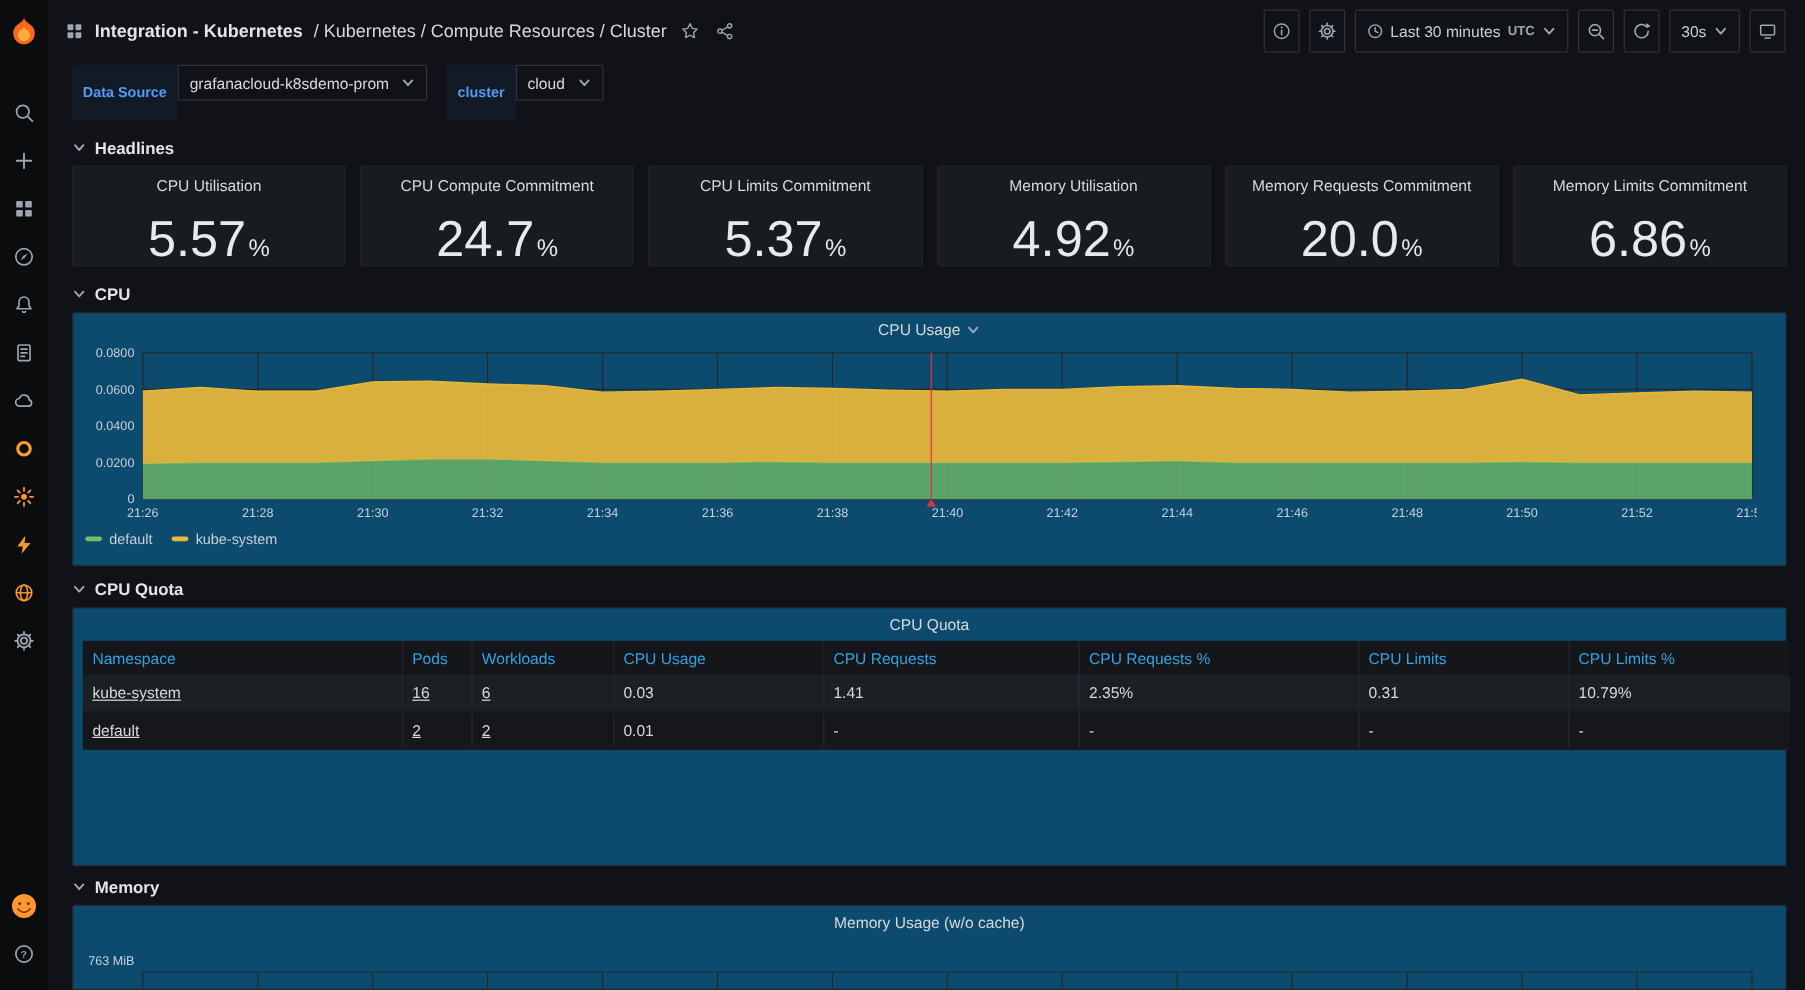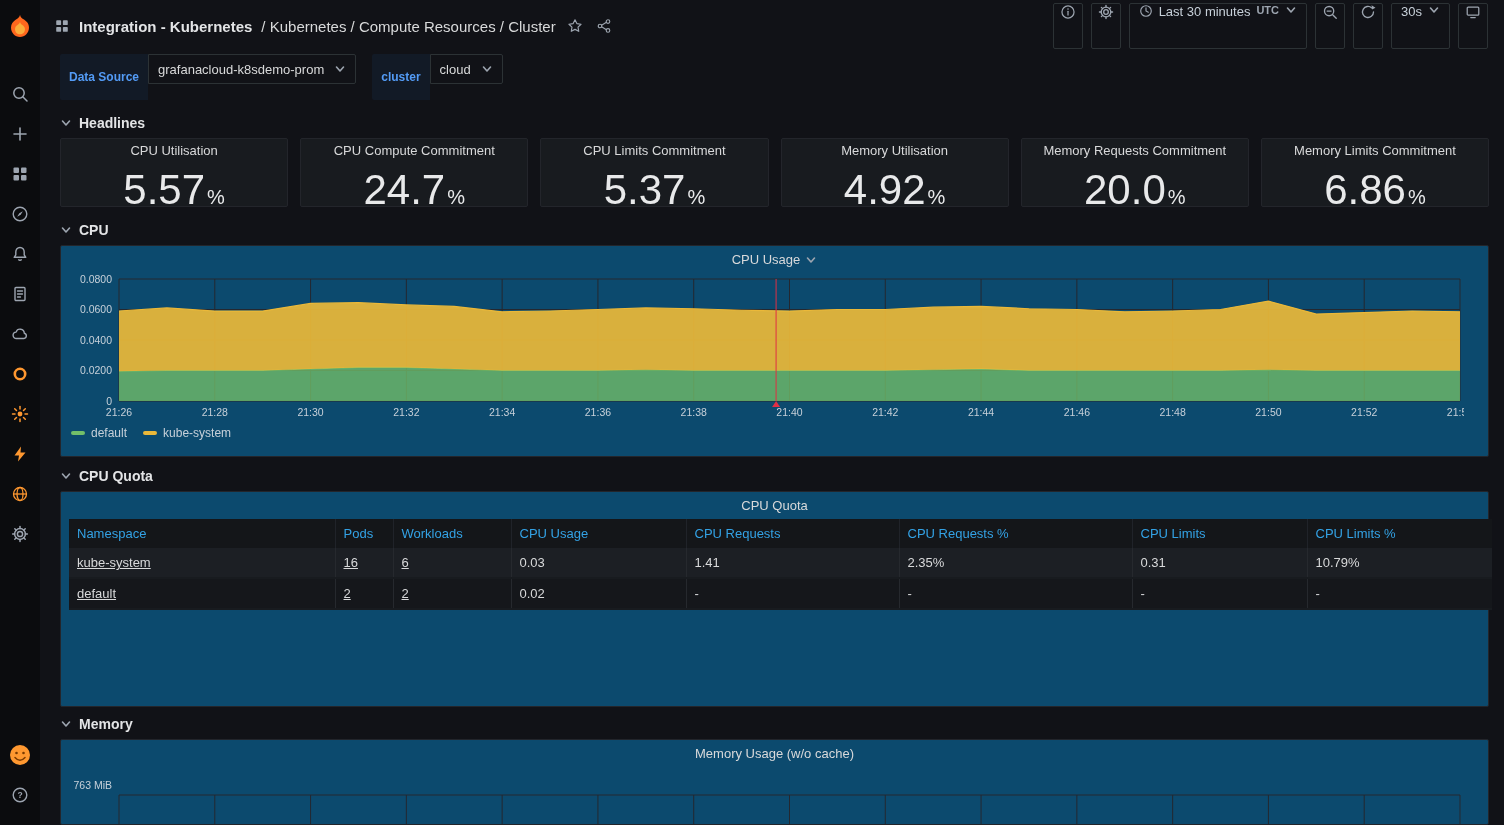--- a/index.html
+++ b/index.html
@@ -35,21 +35,21 @@
   
   .main { flex: 1; display: flex; flex-direction: column; height: 825px; overflow: hidden; }
 
   .topnav { height: 52px; display: flex; align-items: center; padding: 0 16px 0 14px; flex-shrink:0; }
   .nav-left { display: flex; align-items: center; gap: 9px; }
   .crumb-strong { font-size: 15px; font-weight: 600; color:#e3e4e6; white-space: nowrap; }
   .crumb { font-size: 15px; color: #d8d9da; white-space: nowrap; }
   .flat-btn { background:none; border:none; color:#c7d0d9; cursor:pointer; padding:2px; display:flex; align-items:center; }
   .nav-right { margin-left: auto; display: flex; align-items: center; gap: 8px; }
   .nav-btn {
-    display: flex; align-items: flex-start; gap: 6px; height: 46px; padding: 0 9px;
+    display: flex; align-items: center; gap: 6px; height: 36px; padding: 0 9px;
     background: transparent; border: 1px solid #2c3235; border-radius: 2px;
     color: #c7d0d9; font-size: 13px; font-family: inherit; cursor: pointer; white-space: nowrap;
   }
   .nav-btn.sq { width: 30px; padding: 0; justify-content: center; }
   .utc-badge { font-size: 11px; font-weight: 700; color: #9da5b0; }
 
   
   .submenu { display: flex; align-items: center; gap: 16px; padding: 2px 20px 8px; flex-shrink:0; }
   .var-group { display: flex; align-items: stretch; }
   .var-label {
@@ -72,21 +72,21 @@
   .panel {
     background: #0c4a6e; border: 1px solid #23252b; border-radius: 2px; flex-shrink: 0;
   }
   .panel-title {
     height: 27px; display: flex; align-items: center; justify-content: center; gap: 5px;
     font-size: 13px; font-weight: 500; color: #d8d9da; width: 100%; cursor: pointer;
   }
 
   .stats-row { display: flex; gap: 12px; margin-bottom: 8px; flex-shrink: 0; }
   .stat-panel {
-    flex: 1; height: 69px; background: #181b1f; border: 1px solid #23252b; border-radius: 2px;
+    flex: 1; height: 84px; background: #181b1f; border: 1px solid #23252b; border-radius: 2px;
     display: flex; flex-direction: column; align-items: center; padding-top: 4px; gap: 10px;
   }
   .stat-value { font-size: 42px; font-weight: 500; color: #e8e9ea; line-height: 1.05; display: flex; align-items: baseline; text-align: right; }
   .stat-unit { font-size: 20px; margin-left: 2px; font-weight: 500; }
 
   .cpu-panel { height: 212px; margin-bottom: 4px; }
   .chart-box { padding: 0 8px; }
   .legend { display: flex; gap: 16px; align-items: center; padding: 1px 10px; }
   .legend-item { display: flex; align-items: center; gap: 6px; font-size: 12px; color: #c7d0d9; cursor: pointer; }
   .swatch { width: 14px; height: 4px; border-radius: 2px; display:inline-block; }
@@ -552,21 +552,21 @@
               <td>0.03</td>
               <td>1.41</td>
               <td>2.35%</td>
               <td>0.31</td>
               <td>10.79%</td>
             </tr>
             <tr>
               <td><span class="cell-link">default</span></td>
               <td><span class="cell-link">2</span></td>
               <td><span class="cell-link">2</span></td>
-              <td>0.02</td>
+              <td>0.01</td>
               <td>-</td>
               <td>-</td>
               <td>-</td>
               <td>-</td>
             </tr>
           </tbody>
         </table>
     </div>
 
     <div class="section-header">

